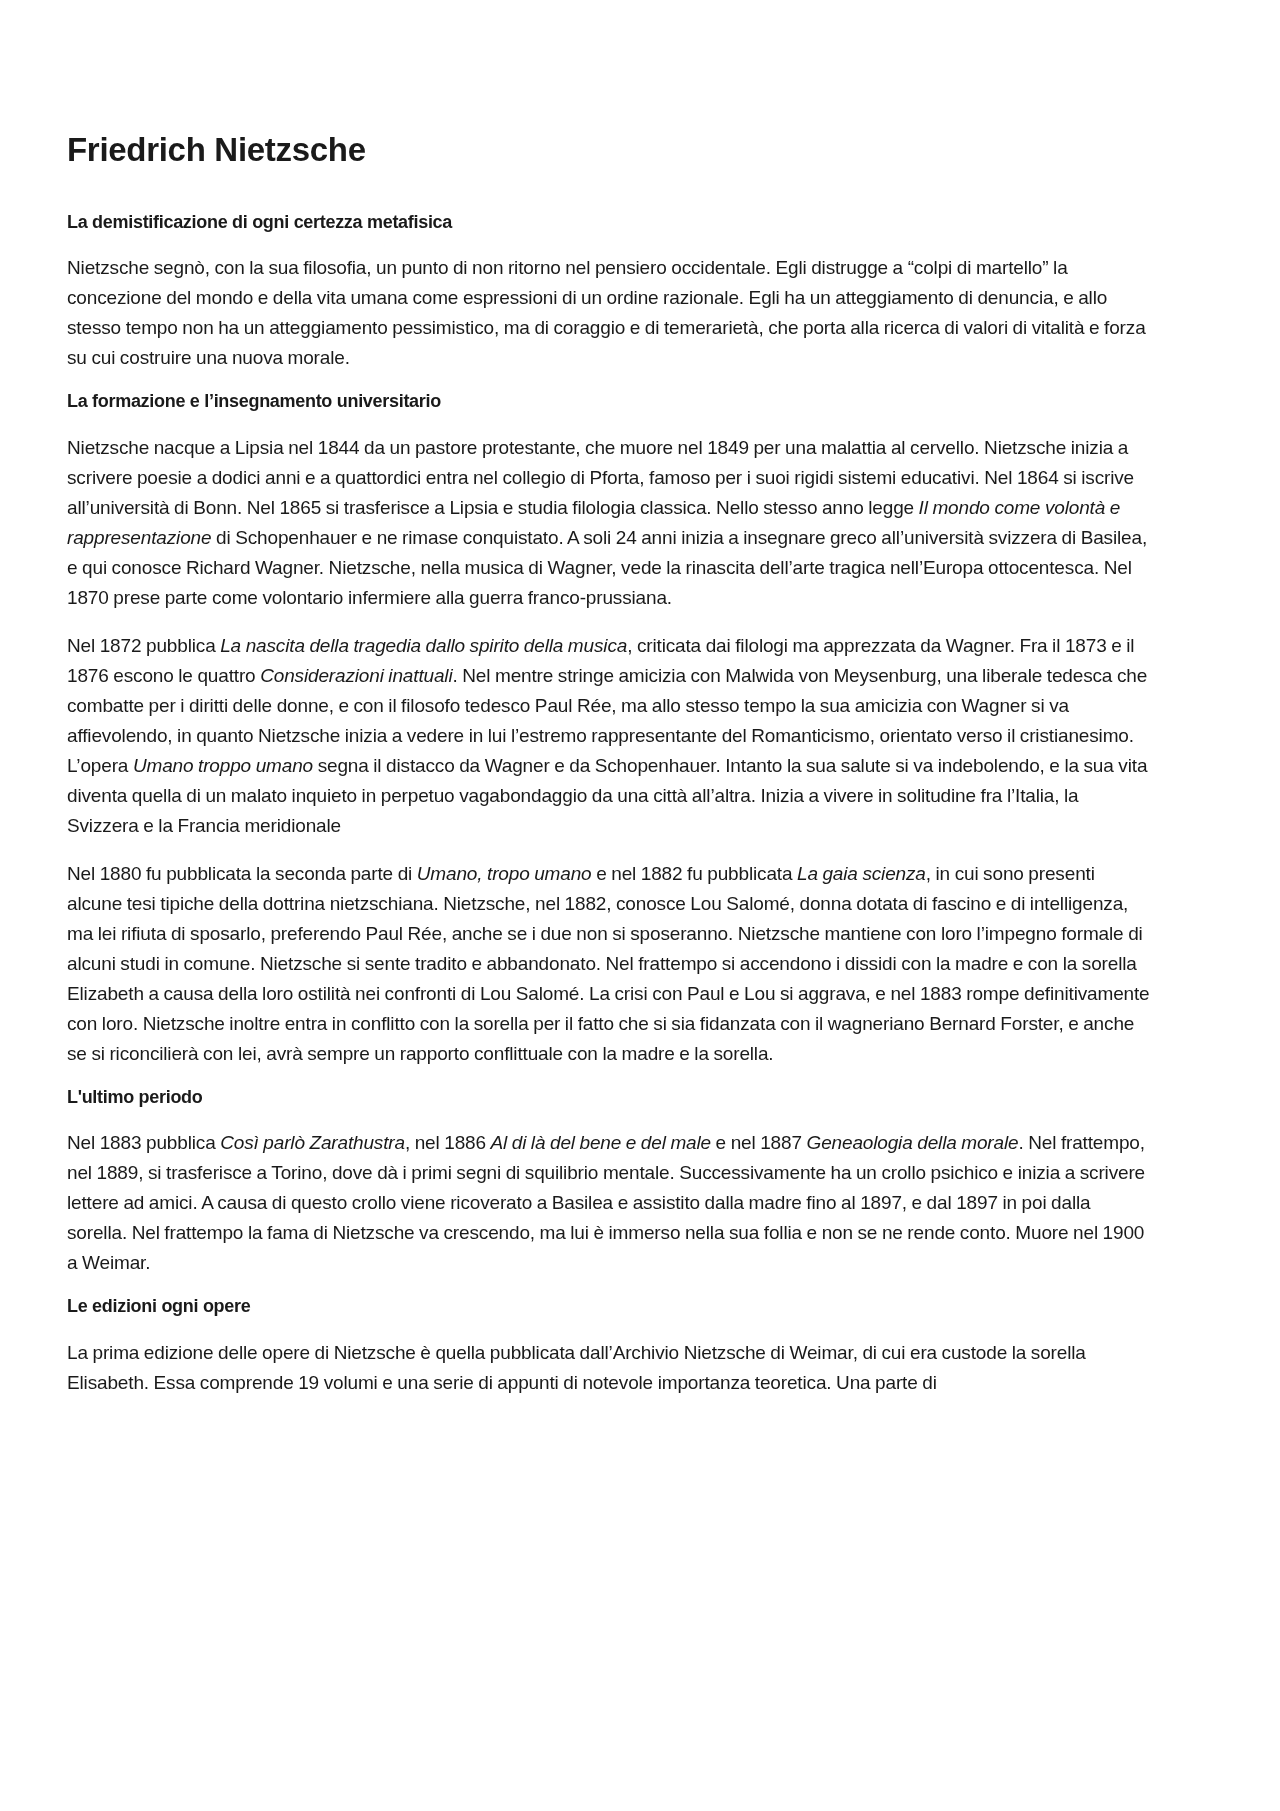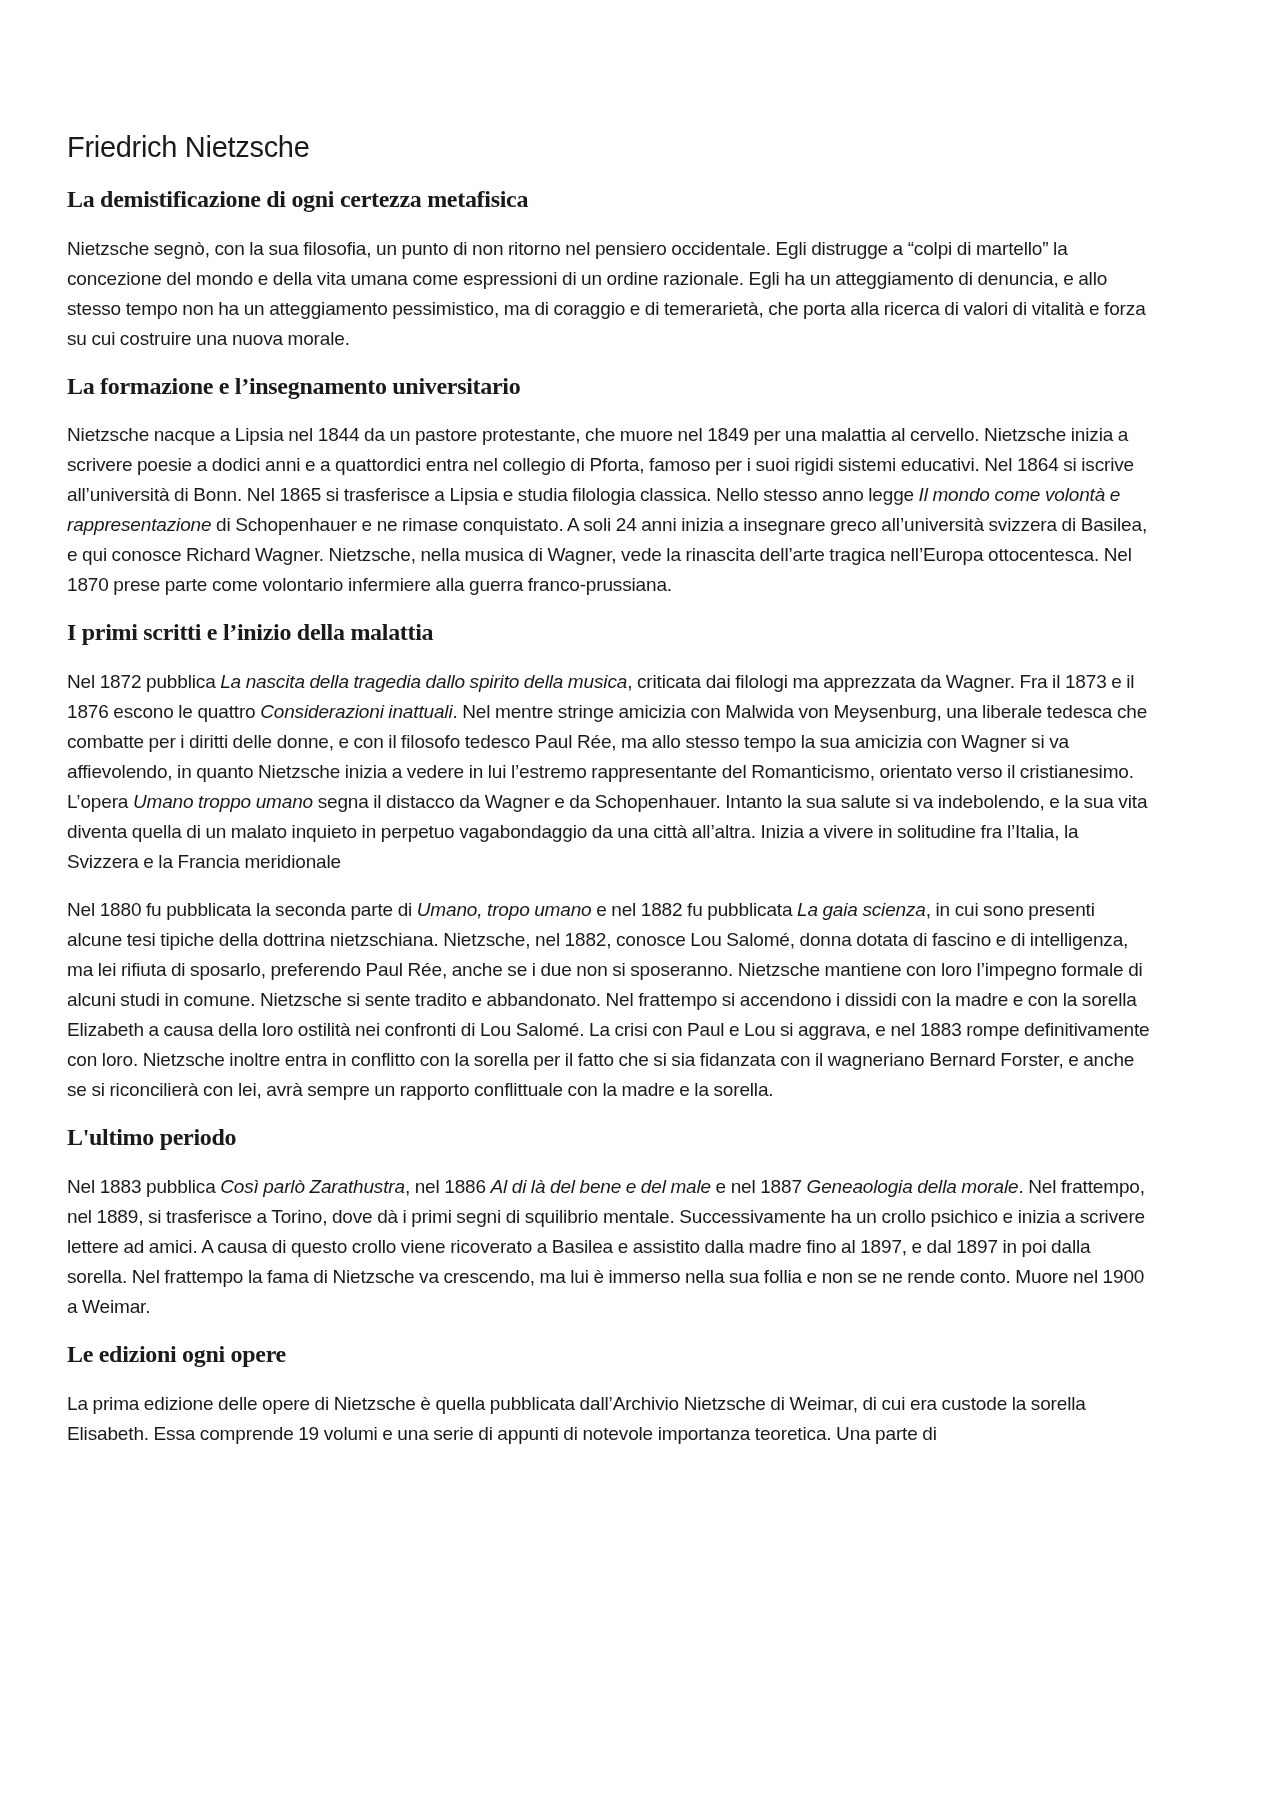--- a/index.html
+++ b/index.html
@@ -15,33 +15,32 @@
     box-sizing: border-box;
   }
   .page {
     box-sizing: border-box;
     width: 1280px;
     min-height: 1811px;
     padding: 130px 126px 60px 67px;
     background: #ffffff;
   }
   h1.doc-title {
-    font-size: 29px;
+    font-size: 33px;
     line-height: 1.2;
-    font-weight: 400;
-    margin: 0 0 20px 0;
+    font-weight: 700;
+    margin: 0 0 42px 0;
     letter-spacing: -0.3px;
   }
   h2.section-heading {
-    font-size: 24px;
+    font-size: 18px;
     line-height: 1.2;
     font-weight: 700;
     margin: 12px 0 20px 0;
     letter-spacing: -0.3px;
-    font-family: Liberation Serif, serif;
   }
   p.body-paragraph {
     font-size: 19px;
     line-height: 30px;
     margin: 0 0 18px 0;
     letter-spacing: -0.15px;
     word-spacing: -0.5px;
   }
   p.body-paragraph em {
     font-style: italic;
@@ -58,21 +57,20 @@
     <h2 class="section-heading">La demistificazione di ogni certezza metafisica</h2>
     <p class="body-paragraph"><span>Nietzsche segnò, con la sua filosofia, un punto di non ritorno nel pensiero occidentale. Egli distrugge a “colpi di martello” la concezione del mondo e della vita umana come espressioni di un ordine razionale. Egli ha un atteggiamento di denuncia, e allo stesso tempo non ha un atteggiamento pessimistico, ma di coraggio e di temerarietà, che porta alla ricerca di valori di vitalità e forza su cui costruire una nuova morale.</span></p>
   </section>
 
   <section>
     <h2 class="section-heading">La formazione e l’insegnamento universitario</h2>
     <p class="body-paragraph"><span>Nietzsche nacque a Lipsia nel 1844 da un pastore protestante, che muore nel 1849 per una malattia al cervello. Nietzsche inizia a scrivere poesie a dodici anni e a quattordici entra nel collegio di Pforta, famoso per i suoi rigidi sistemi educativi. Nel 1864 si iscrive all’università di Bonn. Nel 1865 si trasferisce a Lipsia e studia filologia classica. Nello stesso anno legge </span><em>Il mondo come volontà e rappresentazione</em><span> di Schopenhauer e ne rimase conquistato. A soli 24 anni inizia a insegnare greco all’università svizzera di Basilea, e qui conosce Richard Wagner. Nietzsche, nella musica di Wagner, vede la rinascita dell’arte tragica nell’Europa ottocentesca. Nel 1870 prese parte come volontario infermiere alla guerra franco-prussiana.</span></p>
   </section>
 
   <section>
-    <h2 class="section-heading">I primi scritti e l’inizio della malattia</h2>
     <p class="body-paragraph"><span>Nel 1872 pubblica </span><em>La nascita della tragedia dallo spirito della musica</em><span>, criticata dai filologi ma apprezzata da Wagner. Fra il 1873 e il 1876 escono le quattro </span><em>Considerazioni inattuali</em><span>. Nel mentre stringe amicizia con Malwida von Meysenburg, una liberale tedesca che combatte per i diritti delle donne, e con il filosofo tedesco Paul Rée, ma allo stesso tempo la sua amicizia con Wagner si va affievolendo, in quanto Nietzsche inizia a vedere in lui l’estremo rappresentante del Romanticismo, orientato verso il cristianesimo. L’opera </span><em>Umano troppo umano</em><span> segna il distacco da Wagner e da Schopenhauer. Intanto la sua salute si va indebolendo, e la sua vita diventa quella di un malato inquieto in perpetuo vagabondaggio da una città all’altra. Inizia a vivere in solitudine fra l’Italia, la Svizzera e la Francia meridionale</span></p>
   </section>
 
   <section>
     <p class="body-paragraph"><span>Nel 1880 fu pubblicata la seconda parte di </span><em>Umano, tropo umano</em><span> e nel 1882 fu pubblicata </span><em>La gaia scienza</em><span>, in cui sono presenti alcune tesi tipiche della dottrina nietzschiana. Nietzsche, nel 1882, conosce Lou Salomé, donna dotata di fascino e di intelligenza, ma lei rifiuta di sposarlo, preferendo Paul Rée, anche se i due non si sposeranno. Nietzsche mantiene con loro l’impegno formale di alcuni studi in comune. Nietzsche si sente tradito e abbandonato. Nel frattempo si accendono i dissidi con la madre e con la sorella Elizabeth a causa della loro ostilità nei confronti di Lou Salomé. La crisi con Paul e Lou si aggrava, e nel 1883 rompe definitivamente con loro. Nietzsche inoltre entra in conflitto con la sorella per il fatto che si sia fidanzata con il wagneriano Bernard Forster, e anche se si riconcilierà con lei, avrà sempre un rapporto conflittuale con la madre e la sorella.</span></p>
   </section>
 
   <section>
     <h2 class="section-heading">L'ultimo periodo</h2>
     <p class="body-paragraph"><span>Nel 1883 pubblica </span><em>Così parlò Zarathustra</em><span>, nel 1886 </span><em>Al di là del bene e del male</em><span> e nel 1887 </span><em>Geneaologia della morale</em><span>. Nel frattempo, nel 1889, si trasferisce a Torino, dove dà i primi segni di squilibrio mentale. Successivamente ha un crollo psichico e inizia a scrivere lettere ad amici. A causa di questo crollo viene ricoverato a Basilea e assistito dalla madre fino al 1897, e dal 1897 in poi dalla sorella. Nel frattempo la fama di Nietzsche va crescendo, ma lui è immerso nella sua follia e non se ne rende conto. Muore nel 1900 a Weimar.</span></p>

